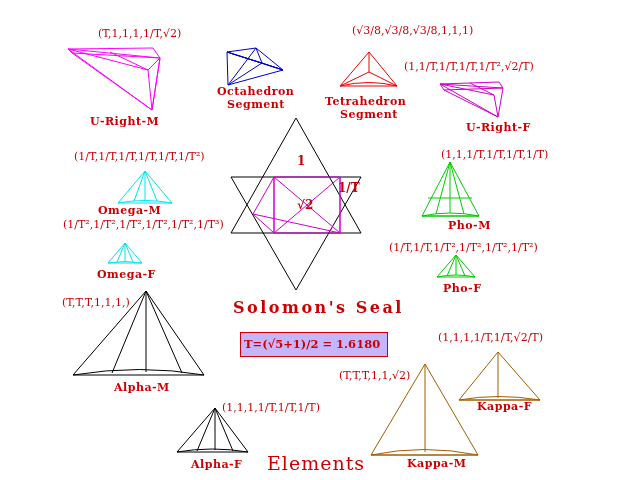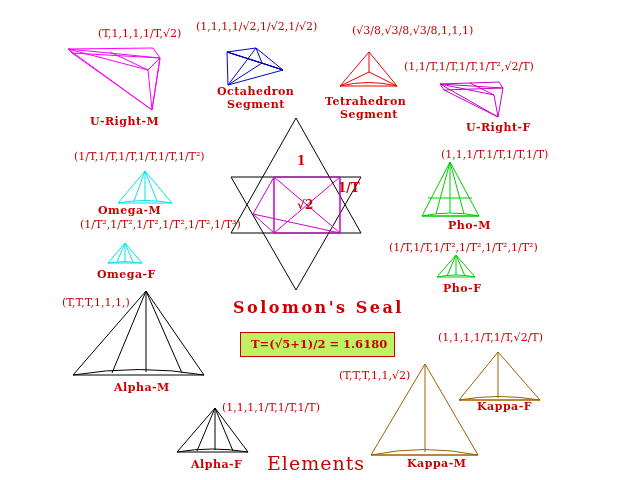--- a/index.html
+++ b/index.html
@@ -48,25 +48,25 @@
     margin-top: 11px;
   }
   .inner-lbl {
     font-weight: bold;
     font-size: 12px;
   }
   .formula-box {
     position: absolute;
     border: 1px solid #cc0000;
     color: #cc0000;
-    padding: 4px 7px 5px 10px;
+    padding: 4px 7px 5px 3px;
     font-size: 11.5px;
     font-weight: bold;
     white-space: nowrap;
-    background: #bef264;
+    background: #c4b5fd;
   }
 </style>
 </head>
 <body>
 
 <div id="canvas">
 
   <svg class="figure-layer" viewBox="0 0 640 480">
 
     <g stroke="#ff00ff" fill="none" stroke-width="1">
@@ -182,35 +182,34 @@
       <line x1="340" y1="177" x2="340" y2="233"></line>
       <line x1="253" y1="214" x2="340" y2="233"></line>
       <line x1="274" y1="233" x2="340" y2="177"></line>
     </g>
 
   </svg>
 
   <div class="lbl lbl-vec" style="left:98px; top:28px;">(T,1,1,1,1/T,√2)</div>
   <div class="lbl lbl-name" style="left:90px; top:116px;">U-Right-M</div>
 
-  <div class="lbl lbl-vec" style="left:196px; top:21px;">(1,1,1,1/√2,1/√2,1/√2)</div>
   <div class="lbl lbl-name" style="left:217px; top:86px;">Octahedron</div>
   <div class="lbl lbl-name" style="left:227px; top:99px;">Segment</div>
 
   <div class="lbl lbl-vec" style="left:352px; top:25px;">(√3/8,√3/8,√3/8,1,1,1)</div>
   <div class="lbl lbl-name" style="left:325px; top:96px;">Tetrahedron</div>
   <div class="lbl lbl-name" style="left:340px; top:109px;">Segment</div>
 
   <div class="lbl lbl-vec" style="left:404px; top:61px;">(1,1/T,1/T,1/T,1/T²,√2/T)</div>
   <div class="lbl lbl-name" style="left:466px; top:122px;">U-Right-F</div>
 
   <div class="lbl lbl-vec" style="left:74px; top:151px;">(1/T,1/T,1/T,1/T,1/T,1/T²)</div>
   <div class="lbl lbl-name" style="left:98px; top:205px;">Omega-M</div>
 
-  <div class="lbl lbl-vec" style="left:80px; top:219px;">(1/T²,1/T²,1/T²,1/T²,1/T²,1/T³)</div>
+  <div class="lbl lbl-vec" style="left:63px; top:219px;">(1/T²,1/T²,1/T²,1/T²,1/T²,1/T³)</div>
   <div class="lbl lbl-name" style="left:97px; top:269px;">Omega-F</div>
 
   <div class="lbl lbl-vec" style="left:441px; top:149px;">(1,1,1/T,1/T,1/T,1/T)</div>
   <div class="lbl lbl-name" style="left:448px; top:220px;">Pho-M</div>
 
   <div class="lbl lbl-vec" style="left:389px; top:242px;">(1/T,1/T,1/T²,1/T²,1/T²,1/T²)</div>
   <div class="lbl lbl-name" style="left:443px; top:283px;">Pho-F</div>
 
   <div class="lbl lbl-vec" style="left:62px; top:297px;">(T,T,T,1,1,1,)</div>
   <div class="lbl lbl-name" style="left:114px; top:382px;">Alpha-M</div>

